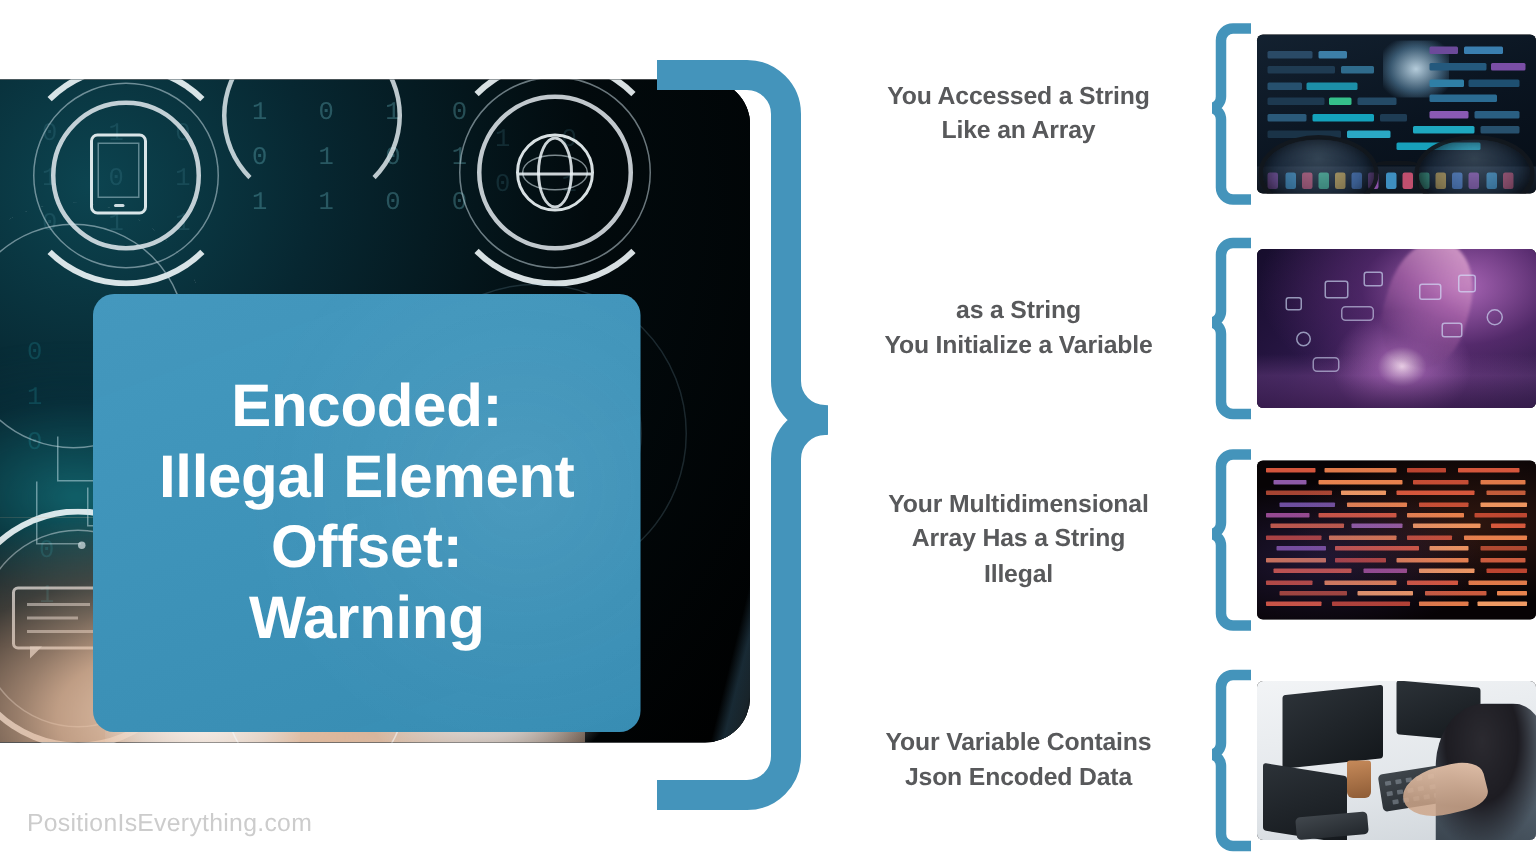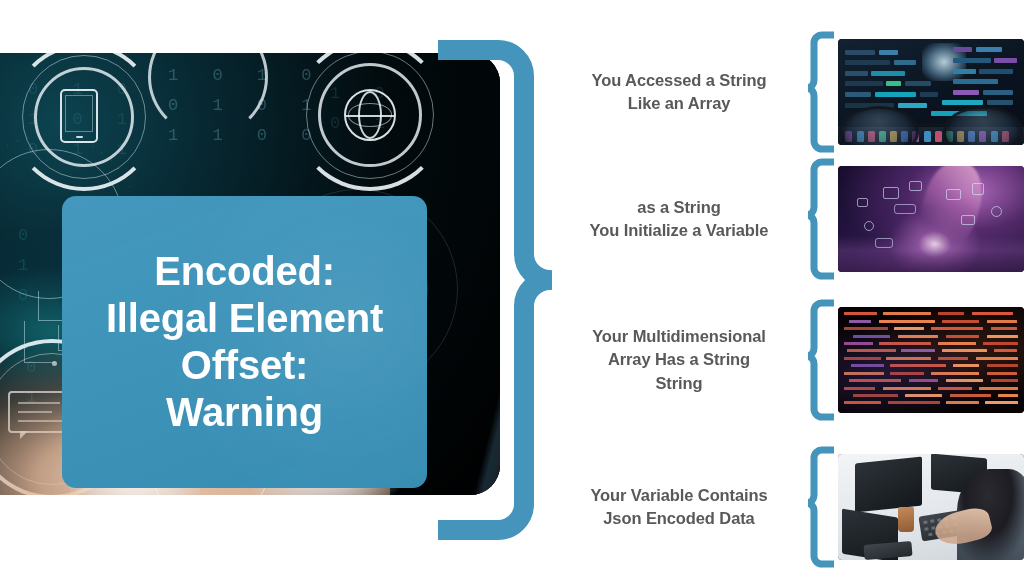--- a/index.html
+++ b/index.html
@@ -231,21 +231,21 @@
   
   .rows { position: absolute; left: 560px; top: 0; width: 464px; height: 576px; }
 
   .row {
     position: absolute;
     left: 0;
     width: 464px;
     display: flex;
     align-items: center;
   }
-  .row-1 { top: 28px;  height: 128px; }
+  .row-1 { top: 12px;  height: 128px; }
   .row-2 { top: 155px; height: 128px; }
   .row-3 { top: 296px; height: 128px; }
   .row-4 { top: 442px; height: 130px; }
 
   .row-label {
     width: 256px;
     padding-right: 10px;
     text-align: center;
     color: #58595b;
     font-size: 16.5px;
@@ -525,21 +525,21 @@
         <span class="t2-ico" style="left:82%; top:38%; width:11px; height:11px; border-radius:50%;"></span>
         <span class="t2-dotrow" style="left:30%; top:36%; width:22px;"></span>
         <span class="t2-dotrow" style="left:20%; top:68%; width:18px;"></span>
       </div>
     </div>
 
     <div class="row row-3">
       <div class="row-label">
         <div>Your Multidimensional</div>
         <div>Array Has a String</div>
-        <div>String</div>
+        <div>Illegal</div>
       </div>
       <div class="row-brace">
         <svg viewBox="0 0 28 124" width="28" height="124" xmlns="http://www.w3.org/2000/svg" aria-hidden="true">
           <path d="M26 5 H14 a8 8 0 0 0 -8 8 V50 a8 8 0 0 1 -6 8 a8 8 0 0 1 6 8 V111 a8 8 0 0 0 8 8 H26" fill="none" stroke="#4494bb" stroke-width="7" stroke-linecap="butt" stroke-linejoin="round"></path>
         </svg>
       </div>
       <div class="thumb">
         <div class="t3-base"></div>
         <div class="t3-code">
           <i style="left:3%;  top:5%;  width:18%; background:#d4553c;"></i>
@@ -644,14 +644,15 @@
             <i style="left:80%; top:72%;"></i>
         </div>
         <div class="t4-kb" style="left:14%; top:84%; width:26%; height:14%; transform:rotate(-5deg);"></div>
         <div class="t4-person"></div>
         <div class="t4-arm"></div>
       </div>
     </div>
 
   </div>
 
+  <div class="footer-brand">PositionIsEverything.com</div>
 
 </div>
 
 </body></html>

